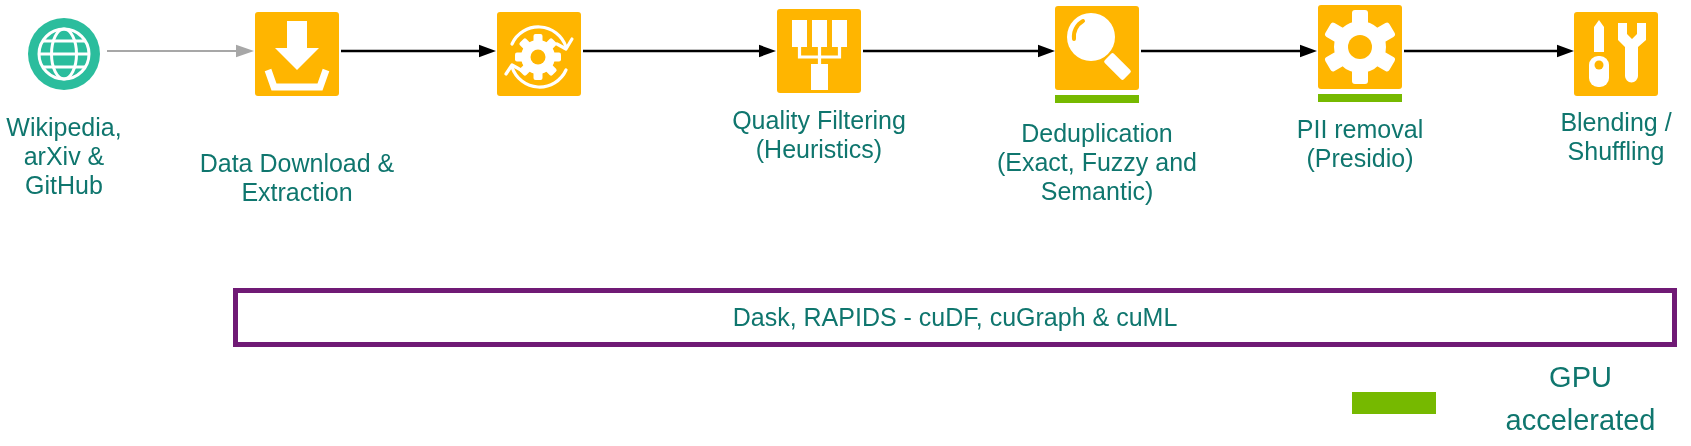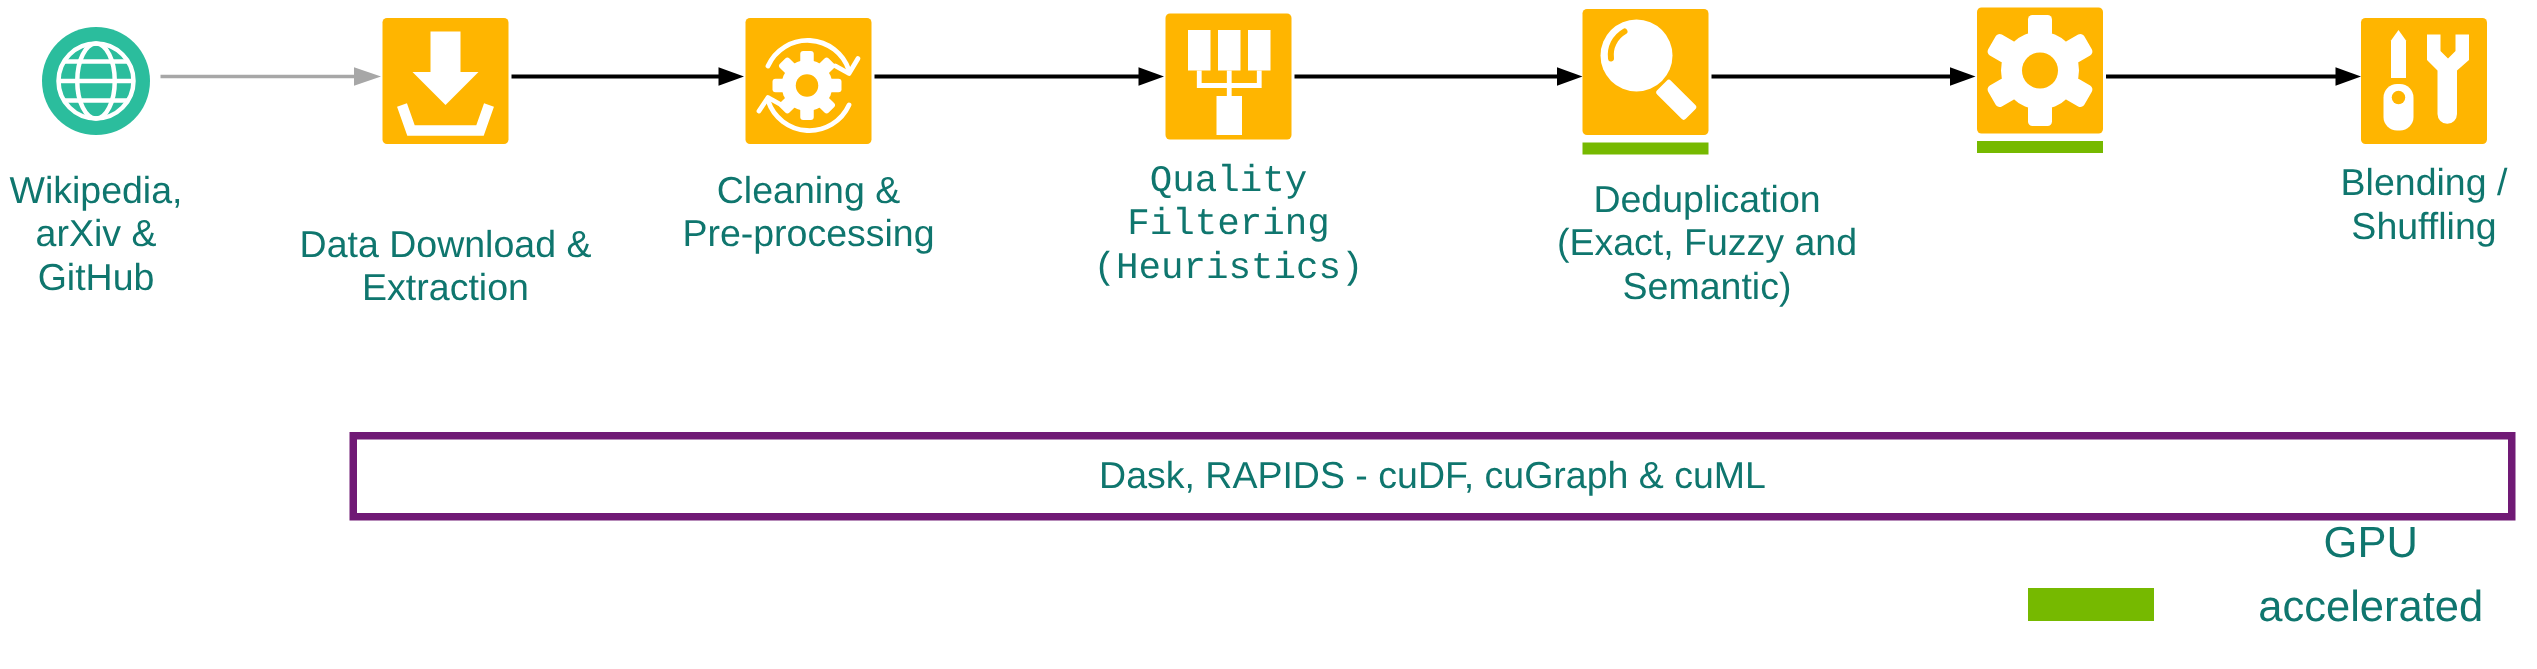--- a/index.html
+++ b/index.html
@@ -20,33 +20,33 @@
   .gpu-bar { position:absolute; height:8px; background:#76B900; }
   #bar-dedup { left:1055px; top:95px; width:84px; }
   #bar-pii   { left:1318px; top:94px; width:84px; }
   .node-label {
     position:absolute; width:240px; text-align:center;
     font-size:25px; line-height:29px; white-space:pre-line;
   }
   #label-source   { left:-56px;  top:113px; }
   #label-download { left:177px;  top:116px;margin-top:33px; }
   #label-cleaning { left:419px;  top:113px; }
-  #label-filtering{ left:699px;  top:106px;font-family:Liberation Mono, monospace; }
-  #label-dedup    { left:1018px;  top:119px; }
+  #label-filtering{ left:699px;  top:106px; }
+  #label-dedup    { left:977px;  top:119px; }
   #label-pii      { left:1240px; top:115px; }
   #label-blending { left:1496px; top:108px; }
   .framework-box {
     position:absolute; left:233px; top:288px; width:1444px; height:59px;
     border:5px solid #701a75; box-sizing:border-box;
     display:flex; align-items:center; justify-content:center;
     font-size:25px;
   }
   .legend-swatch { position:absolute; left:1352px; top:392px; width:84px; height:22px; background:#76B900; }
   .legend-label {
-    position:absolute; left:1470px; top:341px; width:221px; text-align:center;
+    position:absolute; left:1470px; top:356px; width:221px; text-align:center;
     font-size:29px; line-height:43px; white-space:pre-line;
   }
 </style>
 </head>
 <body>
 
 <div class="canvas">
 
   <svg class="arrows" width="1691" height="446" viewBox="0 0 1691 446">
 
@@ -156,27 +156,27 @@
       <circle cx="25" cy="53" r="4.5" fill="#FFB500"></circle>
       <path fill="#ffffff" d="M44,11 H53 V22 L58,27 L63,22 V11 H72 V28 L64,35 V64 A6.5,6.5 0 0 1 51,64 V35 L44,28 Z"></path>
     </svg>
   </div>
 
   <div class="node-label" id="label-source">Wikipedia,
 arXiv &amp;
 GitHub</div>
   <div class="node-label" id="label-download">Data Download &amp;
 Extraction</div>
-  <div class="node-label" id="label-cleaning">Cleaning &amp;
-Pre-processing</div>
   <div class="node-label" id="label-filtering">Quality Filtering
 (Heuristics)</div>
   <div class="node-label" id="label-dedup">Deduplication
 (Exact, Fuzzy and
 Semantic)</div>
+  <div class="node-label" id="label-pii">PII removal
+(Presidio)</div>
   <div class="node-label" id="label-blending">Blending /
 Shuffling</div>
 
   <div class="framework-box">
     <span>Dask, RAPIDS - cuDF, cuGraph &amp; cuML</span>
   </div>
 
   <div class="legend-swatch"></div>
   <div class="legend-label">GPU
 accelerated</div>

